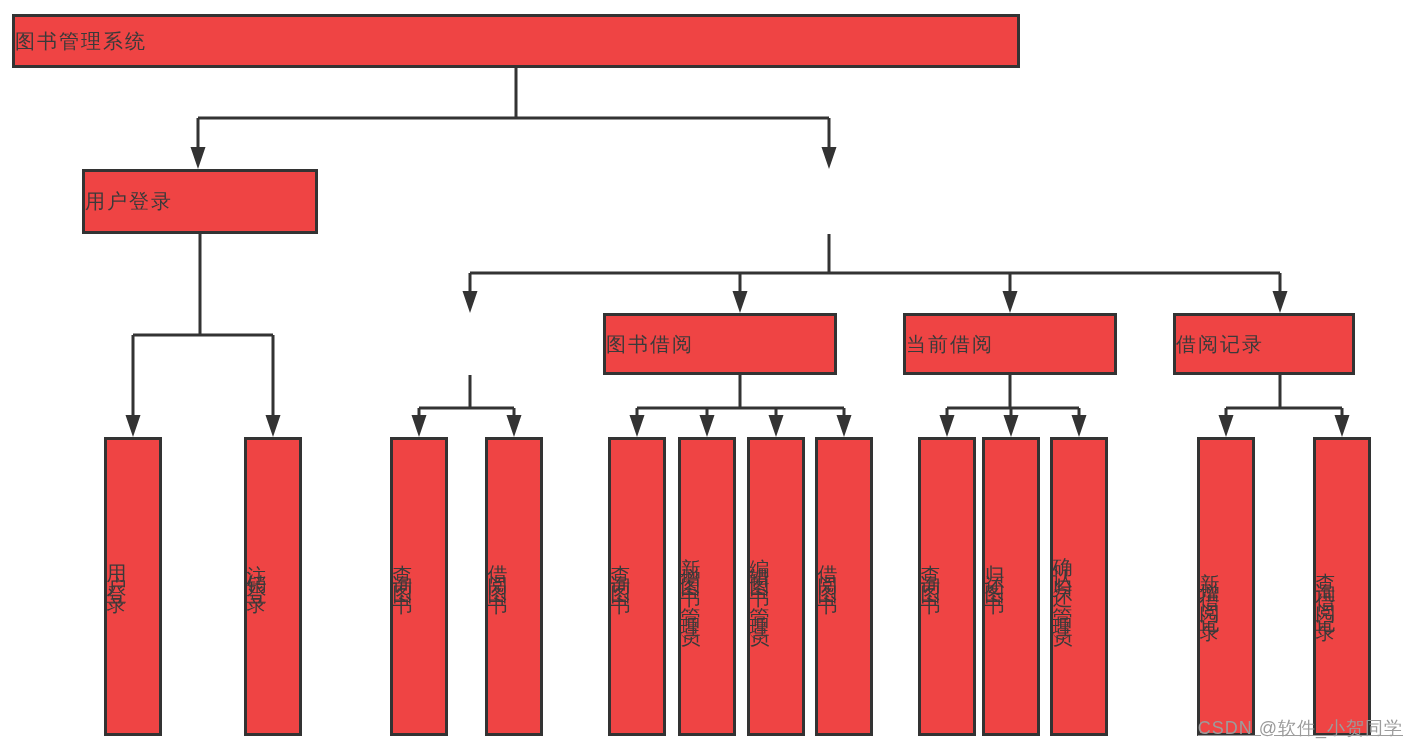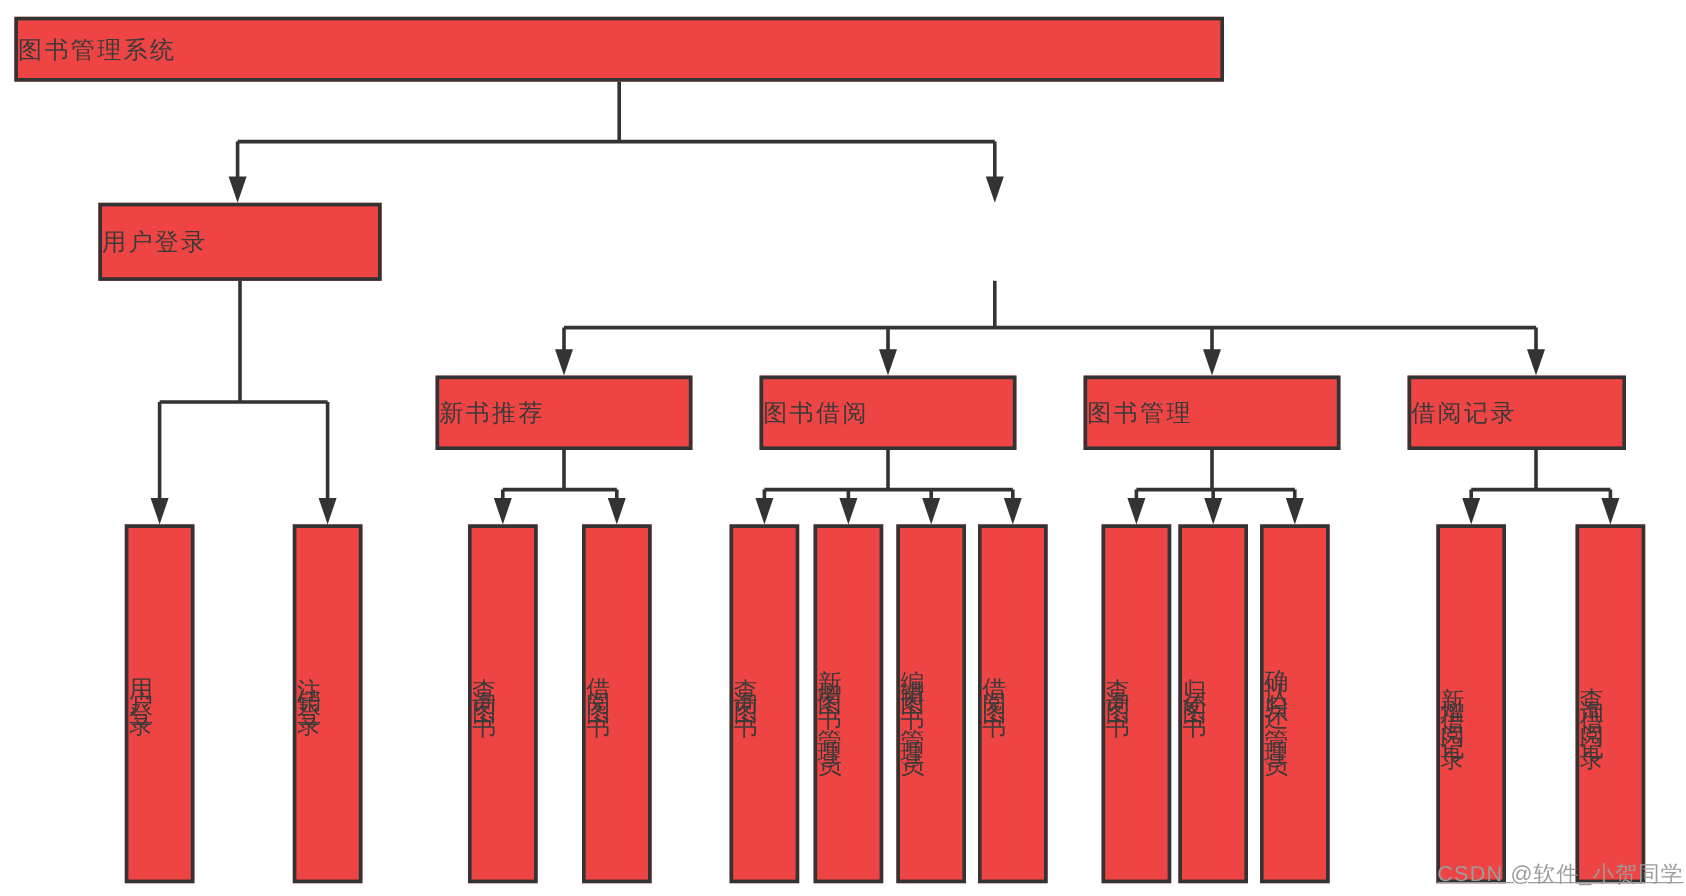--- a/index.html
+++ b/index.html
@@ -74,28 +74,25 @@
   </svg>
 
   <div class="node" style="left:12px;top:14px;width:1008px;height:54px">
     <span>图书管理系统</span>
   </div>
 
   <div class="node" style="left:82px;top:169px;width:236px;height:65px">
     <span>用户登录</span>
   </div>
 
-  <div class="node" style="left:363px;top:313px;width:214px;height:62px">
-    <span>新书推荐</span>
-  </div>
-  <div class="node" style="left:633px;top:313px;width:214px;height:62px">
+  <div class="node" style="left:603px;top:313px;width:234px;height:62px">
     <span>图书借阅</span>
   </div>
   <div class="node" style="left:903px;top:313px;width:214px;height:62px">
-    <span>图书管理</span>
+    <span>当前借阅</span>
   </div>
   <div class="node" style="left:1173px;top:313px;width:182px;height:62px">
     <span>借阅记录</span>
   </div>
 
   <div class="leaf short" style="left:104px">
     <span>用户登录</span>
   </div>
   <div class="leaf short" style="left:244px">
     <span>注销登录</span>

